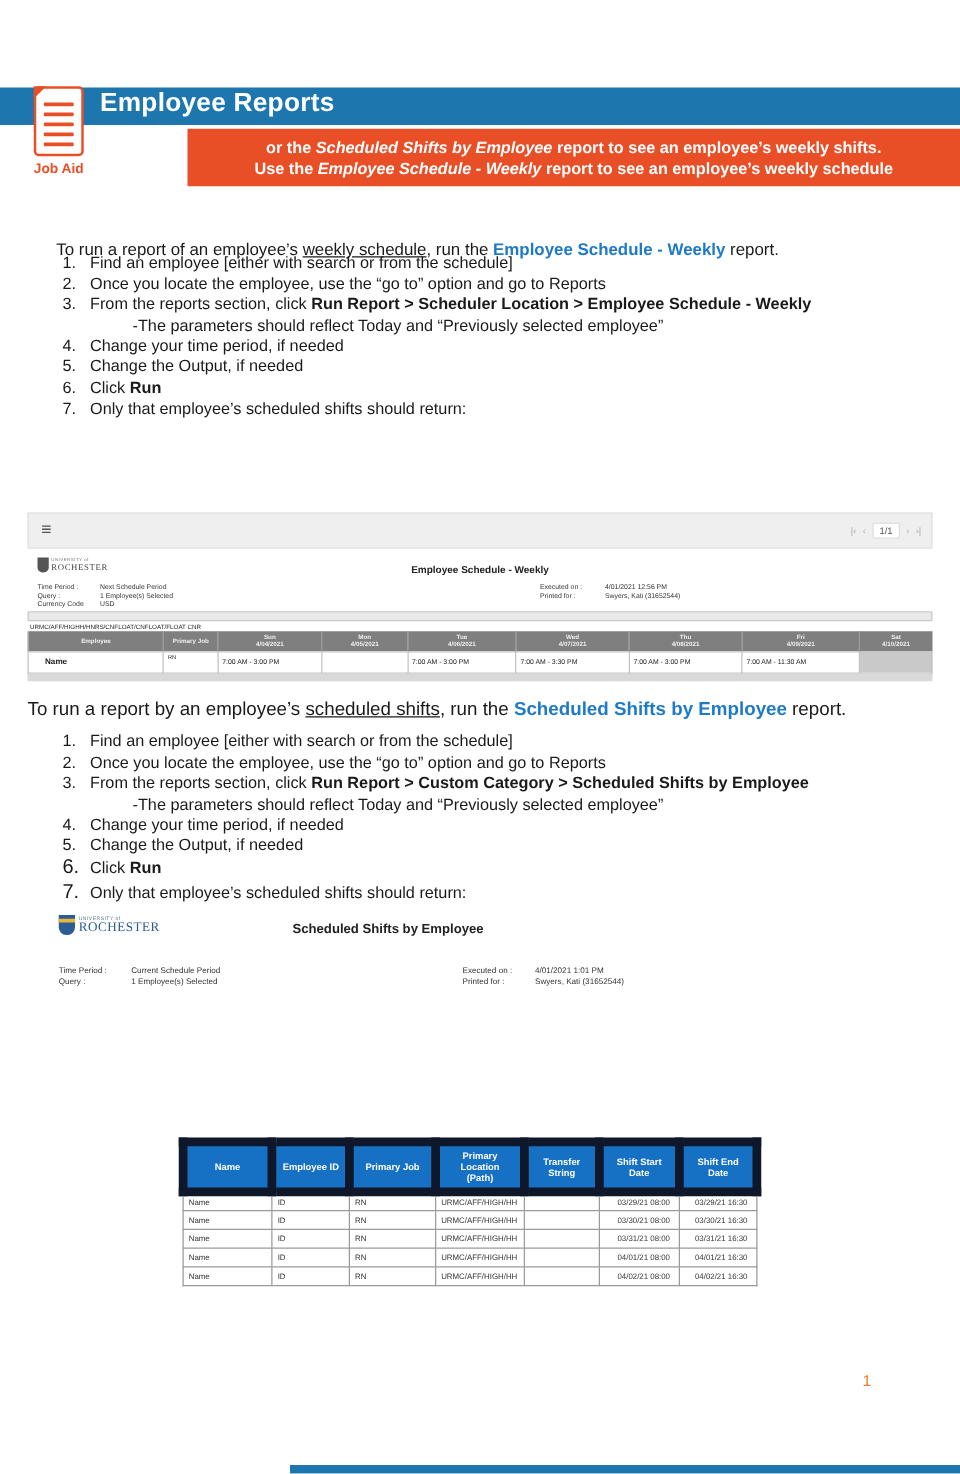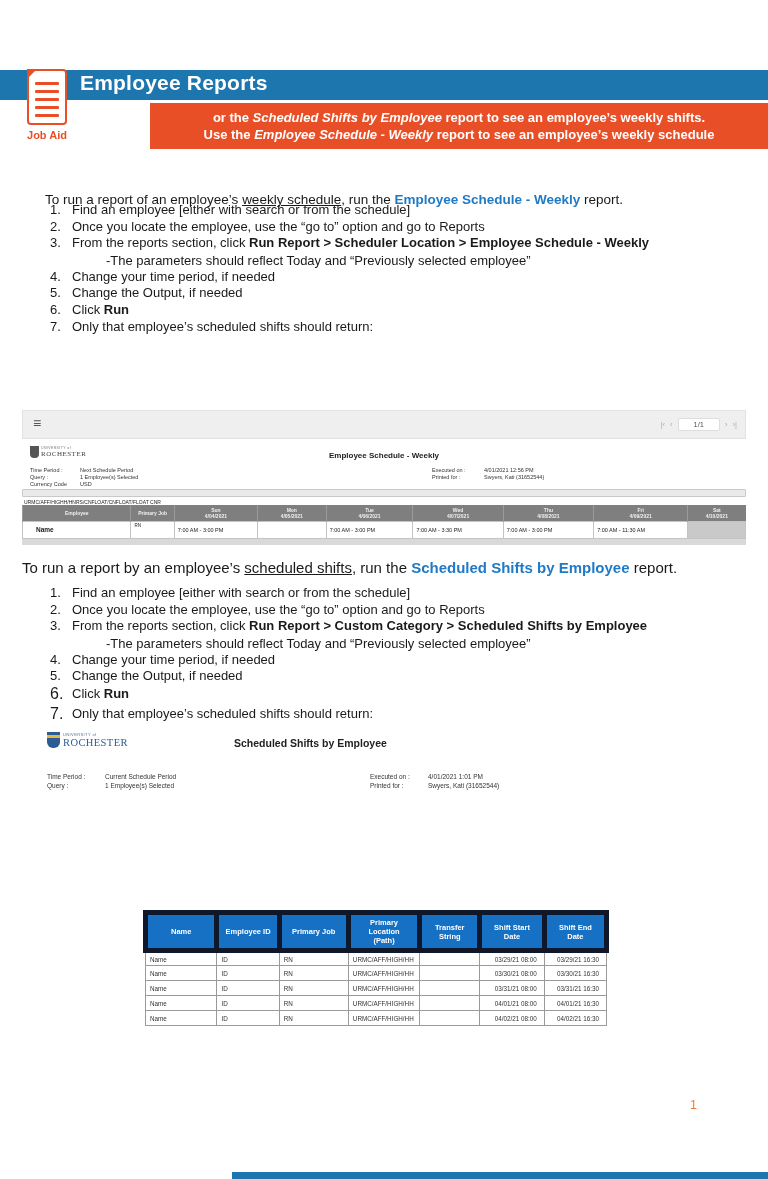--- a/index.html
+++ b/index.html
@@ -32,21 +32,21 @@
   ol.steps .num { width:22px; flex:0 0 22px; }
   ol.steps li.big { margin-top:4px; margin-bottom:6px; }
   ol.steps li.big .num { font-size:16px; line-height:14px; }
   .substep { margin:1px 0 2px 0; padding-left:56px; }
 
   
   .shot1 { position:absolute; left:22px; top:410px; width:724px; height:134px; background:#fff; }
   .shot1 .toolbar { position:absolute; left:0; top:0; width:724px; height:29px; background:#efefef; border:1px solid #e2e2e2; }
   .shot1 .menu { position:absolute; left:10px; top:4px; font-size:14px; color:#555; cursor:default; }
   .shot1 .pager { position:absolute; right:8px; top:7px; display:flex; align-items:center; gap:5px; font-size:7.5px; color:#aaa; }
-  .shot1 .pagebox { background:#fff; border:1px solid #ddd; border-radius:2px; padding:1px 15px; color:#555; }
+  .shot1 .pagebox { background:#fff; border:1px solid #ddd; border-radius:2px; padding:1px 5px; color:#555; }
   .logo1 { position:absolute; left:8px; top:36px; display:flex; align-items:center; gap:2px; }
   .logo1 .shield { width:9px; height:12px; background:#555; border-radius:0 0 4px 4px; }
   .logo1 .l1 { font-size:3.5px; color:#777; letter-spacing:0.4px; }
   .logo1 .l2 { font-family:"Liberation Serif", serif; font-size:7px; color:#444; letter-spacing:0.5px; }
   .rtitle1 { position:absolute; left:0; top:41px; width:724px; text-align:center; font-size:8px; font-weight:bold; color:#222; }
   .meta { position:absolute; font-size:5.5px; line-height:7.2px; color:#333; }
   .meta .lab { display:inline-block; }
   .m1l { left:8px; top:57px; } .m1l .lab { width:50px; }
   .m1r { left:410px; top:57px; } .m1r .lab { width:52px; }
   .grayband { position:absolute; left:0; top:79px; width:724px; height:8px; background:#eaeaea; border:1px solid #c9c9c9; border-radius:1px; }
@@ -68,21 +68,21 @@
   .logo2 { position:absolute; left:47px; top:732px; display:flex; align-items:center; gap:3px; }
   .logo2 .shield { width:13px; height:16px; background:#2b5d94; border-radius:0 0 6px 6px; position:relative; }
   .logo2 .shield:before { content:""; position:absolute; left:0; top:3px; width:13px; height:3px; background:#e8b63d; }
   .logo2 .l1 { font-size:4px; color:#55748f; letter-spacing:0.4px; }
   .logo2 .l2 { font-family:"Liberation Serif", serif; font-size:10.5px; color:#2b5d94; letter-spacing:0.4px; }
   .rtitle2 { position:absolute; left:234px; top:737px; font-size:10.5px; font-weight:bold; color:#222; }
   .meta2 { position:absolute; font-size:6.5px; line-height:9px; color:#333; }
   .m2l { left:47px; top:772px; } .m2l .lab { display:inline-block; width:58px; }
   .m2r { left:370px; top:772px; } .m2r .lab { display:inline-block; width:58px; }
   table.rpt2 { position:absolute; left:143px; top:910px; width:466px; border-collapse:collapse; table-layout:fixed; }
-  table.rpt2 th { background:#1670C4; color:#fff; font-size:7.5px; font-weight:bold; padding:3px 2px; border:5px solid #0f172a; white-space:pre-line; line-height:9px; text-align:center; }
+  table.rpt2 th { background:#1670C4; color:#fff; font-size:7.5px; font-weight:bold; padding:3px 2px; border:7px solid #0f172a; white-space:pre-line; line-height:9px; text-align:center; }
   table.rpt2 th:nth-child(1){width:15.5%} table.rpt2 th:nth-child(2){width:13.5%}
   table.rpt2 th:nth-child(3){width:15%} table.rpt2 th:nth-child(4){width:15.5%}
   table.rpt2 th:nth-child(5){width:13%} table.rpt2 th:nth-child(6){width:14%}
   table.rpt2 th:nth-child(7){width:13.5%}
   table.rpt2 td { height:15px; font-size:6.3px; color:#333; border:1px solid #9a9a9a; padding:1px 4px; background:#fff; overflow:hidden; white-space:nowrap; }
   table.rpt2 td:nth-child(6), table.rpt2 td:nth-child(7) { text-align:right; padding-right:7px; }
 
   
   .pagenum { position:absolute; left:690px; top:1098px; font-size:12.5px; color:#ED7D31; }
   .copyright { position:absolute; left:94px; top:1188px; font-size:13px; color:#8a8a8a;font-weight:bold; }

